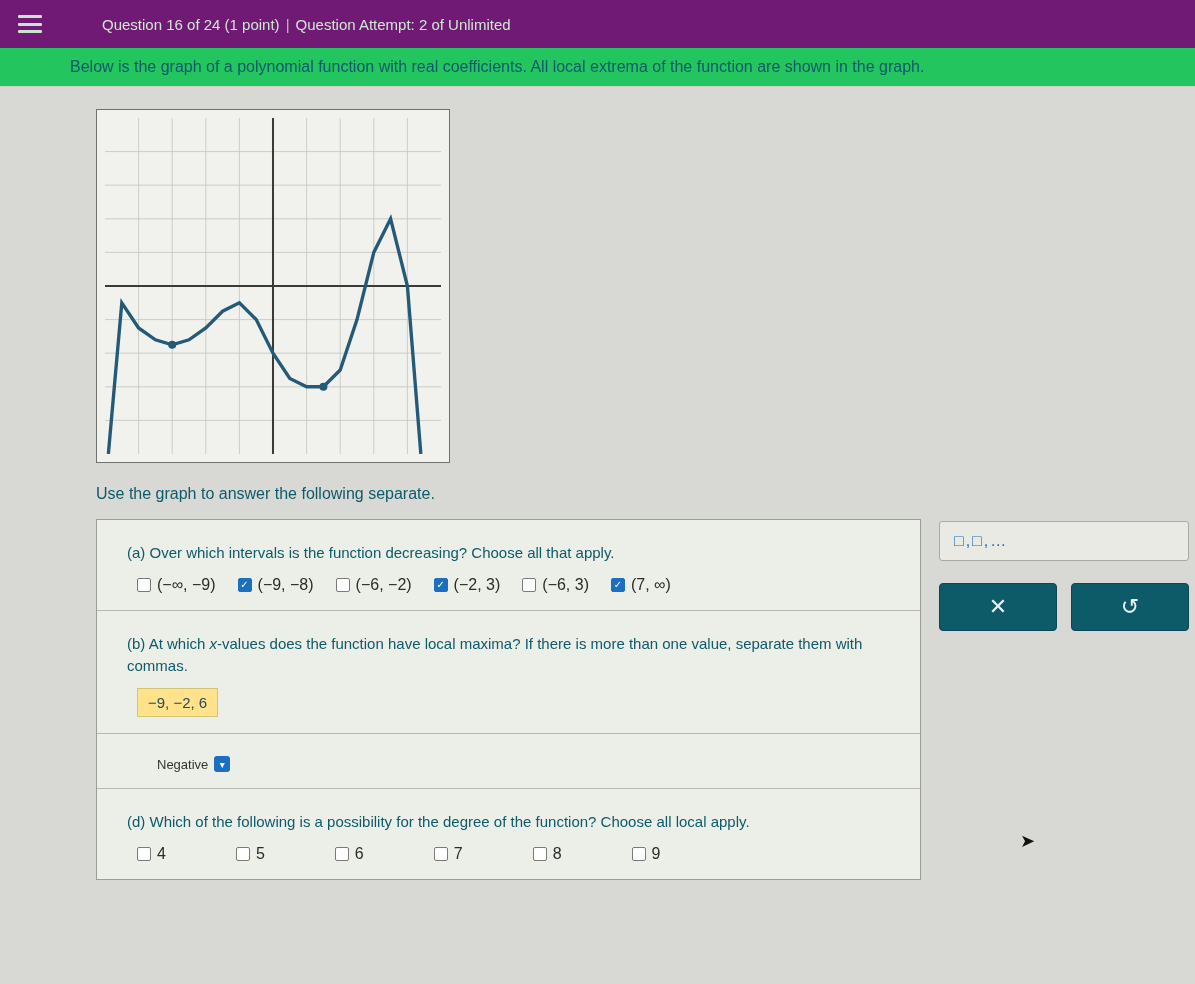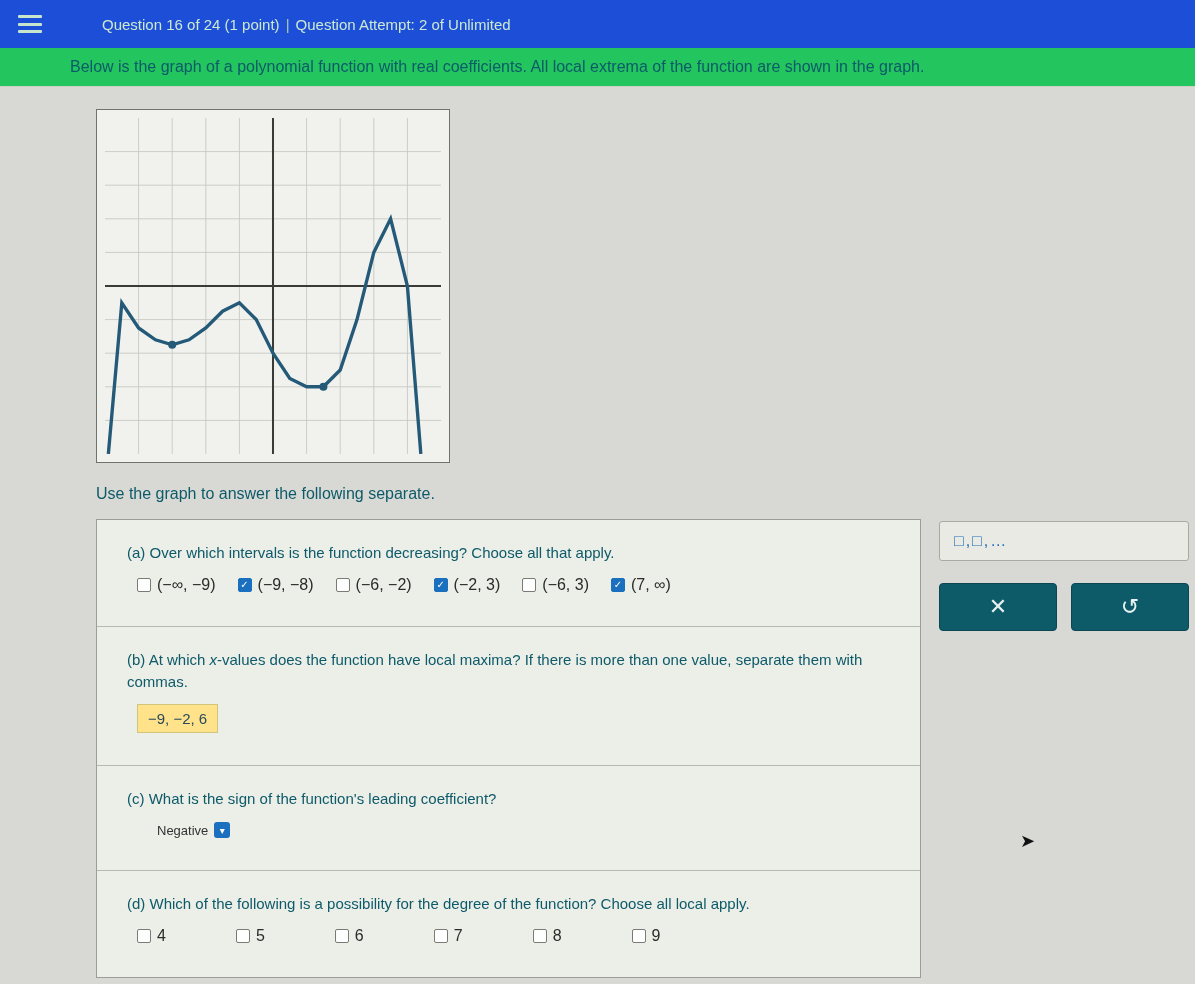--- a/index.html
+++ b/index.html
@@ -5,21 +5,21 @@
   * { box-sizing: border-box; margin: 0; padding: 0; }
   body {
     font-family: Arial, Helvetica, sans-serif;
     background: #d8d9d4;
     width: 1195px;
     height: 984px;
     overflow: hidden;
     position: relative;
   }
   .topbar {
-    background: #1d4ed8;
+    background: #701a75;
     color: #bfe0c4;
     height: 48px;
     display: flex;
     align-items: center;
     padding-left: 18px;
     font-size: 15px;
     position: relative;
   }
   .hamburger {
     width: 24px; height: 18px;
@@ -53,21 +53,21 @@
   .graph-inner { width: 100%; height: 100%; }
   .use-text { color: #0d5a69; font-size: 16px; margin-top: 6px; }
   .work-row { display: flex; align-items: flex-start; gap: 18px; }
   .qbox {
     border: 1px solid #9c9d96;
     background: #eceee8;
     flex: 0 0 825px;
   }
   .qrow {
     border-bottom: 1px solid #b7b8b0;
-    padding: 22px 24px 32px 30px;
+    padding: 22px 24px 16px 30px;
   }
   .qrow:last-child { border-bottom: none; }
   .qrow p { color: #0d5a69; font-size: 15px; line-height: 1.45; margin-bottom: 12px; }
   .qrow p .var { font-style: italic; }
   .opts { display: flex; gap: 22px; align-items: center; font-size: 16px; color: #2b2c29; padding-left: 10px; }
   .opts label { display: flex; align-items: center; gap: 6px; cursor: pointer; }
   .ck {
     width: 14px; height: 14px; border: 1px solid #7a7b74; background: #fff;
     display: inline-flex; align-items: center; justify-content: center;
     font-size: 10px; color: #fff; border-radius: 2px;
@@ -195,21 +195,20 @@
       </div>
 
       <div class="qrow">
         <p>
           <span>(b) At which </span><span class="var">x</span><span>-values does the function have local maxima? If there is more than one value, separate them with commas.</span>
         </p>
         <span class="ans-highlight">−9, −2, 6</span>
       </div>
 
       <div class="qrow">
-        <p>(c) What is the sign of the function's leading coefficient?</p>
         <div class="select-row">
           <span class="sel-label">Negative</span>
           <span class="dd">▾</span>
         </div>
       </div>
 
       <div class="qrow">
         <p>(d) Which of the following is a possibility for the degree of the function? Choose all local apply.</p>
         <div class="opts" id="opts-d" style="gap:70px;">
             <label>

